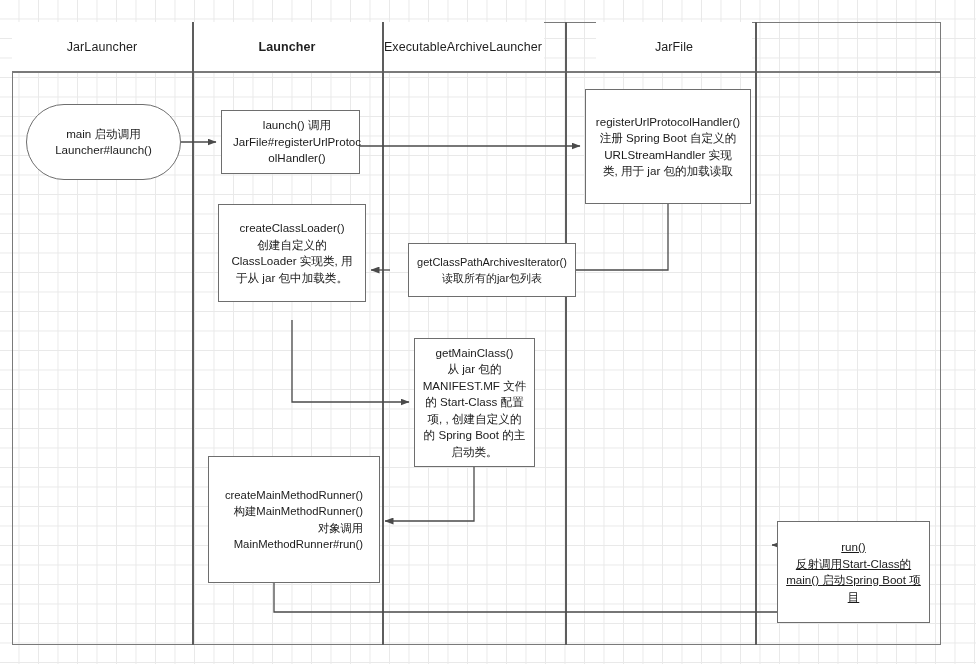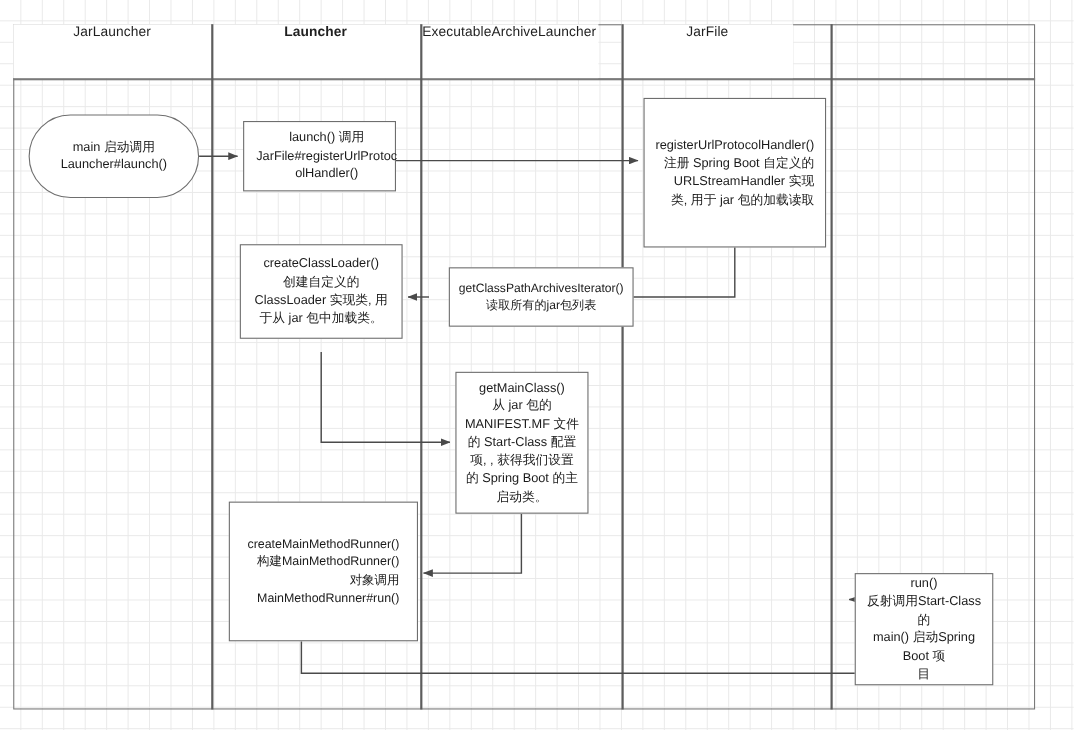--- a/index.html
+++ b/index.html
@@ -34,20 +34,21 @@
     box-sizing: border-box;
     border: 1.6px solid #7a7a7a;
     background: transparent;
   }
 
   
   .lane-header {
     position: absolute;
     box-sizing: border-box;
     display: flex;
+    align-items: center;
     justify-content: center;
     font-size: 12.5px;
     color: #1f1f1f;
     background: #ffffff;
     letter-spacing: 0.1px;
     white-space: nowrap;
   }
 
   .header-rule {
     position: absolute;
@@ -110,21 +111,21 @@
 
   <div class="lane-header" style="left:12px; top:22px; width:180px; height:49px;">
     <span>JarLauncher</span>
   </div>
   <div class="lane-header" style="left:192px; top:22px; width:190px; height:49px;font-weight:bold;">
     <span>Launcher</span>
   </div>
   <div class="lane-header" style="left:382px; top:22px; width:162px; height:49px;">
     <span>ExecutableArchiveLauncher</span>
   </div>
-  <div class="lane-header" style="left:565px; top:22px; width:156px; height:49px;">
+  <div class="lane-header" style="left:596px; top:22px; width:156px; height:49px;">
     <span>JarFile</span>
   </div>
 
   <div class="lifeline" style="left:192px; top:22px; height:623px;"></div>
   <div class="lifeline" style="left:382px; top:22px; height:623px;"></div>
   <div class="lifeline" style="left:565px; top:22px; height:623px;"></div>
   <div class="lifeline" style="left:755px; top:22px; height:623px;"></div>
 
   <svg id="connector-layer" viewBox="0 0 976 664" xmlns="http://www.w3.org/2000/svg">
     <defs>
@@ -143,44 +144,44 @@
       </g>
   </svg>
 
   <div class="node terminator" style="left:26px; top:104px; width:155px; height:76px;">main 启动调用
 Launcher#launch()</div>
 
   <div class="node" style="left:221px; top:110px; width:139px; height:64px;padding-left:19px;">launch() 调用
 JarFile#registerUrlProtoc
 olHandler()</div>
 
-  <div class="node" style="left:585px; top:89px; width:166px; height:136px;text-align:right;">registerUrlProtocolHandler()
+  <div class="node" style="left:585px; top:89px; width:166px; height:115px;">registerUrlProtocolHandler()
 注册 Spring Boot 自定义的
 URLStreamHandler 实现
 类, 用于 jar 包的加载读取</div>
 
-  <div class="node" style="left:218px; top:222px; width:148px; height:86px;">createClassLoader()
+  <div class="node" style="left:218px; top:204px; width:148px; height:98px;">createClassLoader()
 创建自定义的
 ClassLoader 实现类, 用
 于从 jar 包中加载类。</div>
 
   <div class="node" style="left:408px; top:243px; width:168px; height:54px; font-size:11px;">getClassPathArchivesIterator()
 读取所有的jar包列表</div>
 
   <div class="node" style="left:414px; top:338px; width:121px; height:129px;">getMainClass()
 从 jar 包的
 MANIFEST.MF 文件
 的 Start-Class 配置
-项, , 获得我们设置
+项, , 创建自定义的
 的 Spring Boot 的主
 启动类。</div>
 
   <div class="node" style="left:208px; top:456px; width:172px; height:127px; font-size:11.3px;text-align:right;">createMainMethodRunner()
 构建MainMethodRunner()
 对象调用
 MainMethodRunner#run()</div>
 
-  <div class="node" style="left:777px; top:521px; width:126px; height:102px;">run()
+  <div class="node" style="left:777px; top:521px; width:153px; height:102px;text-decoration:underline;">run()
 反射调用Start-Class的
 main() 启动Spring Boot 项
 目</div>
 
 </div>
 
 </body></html>

